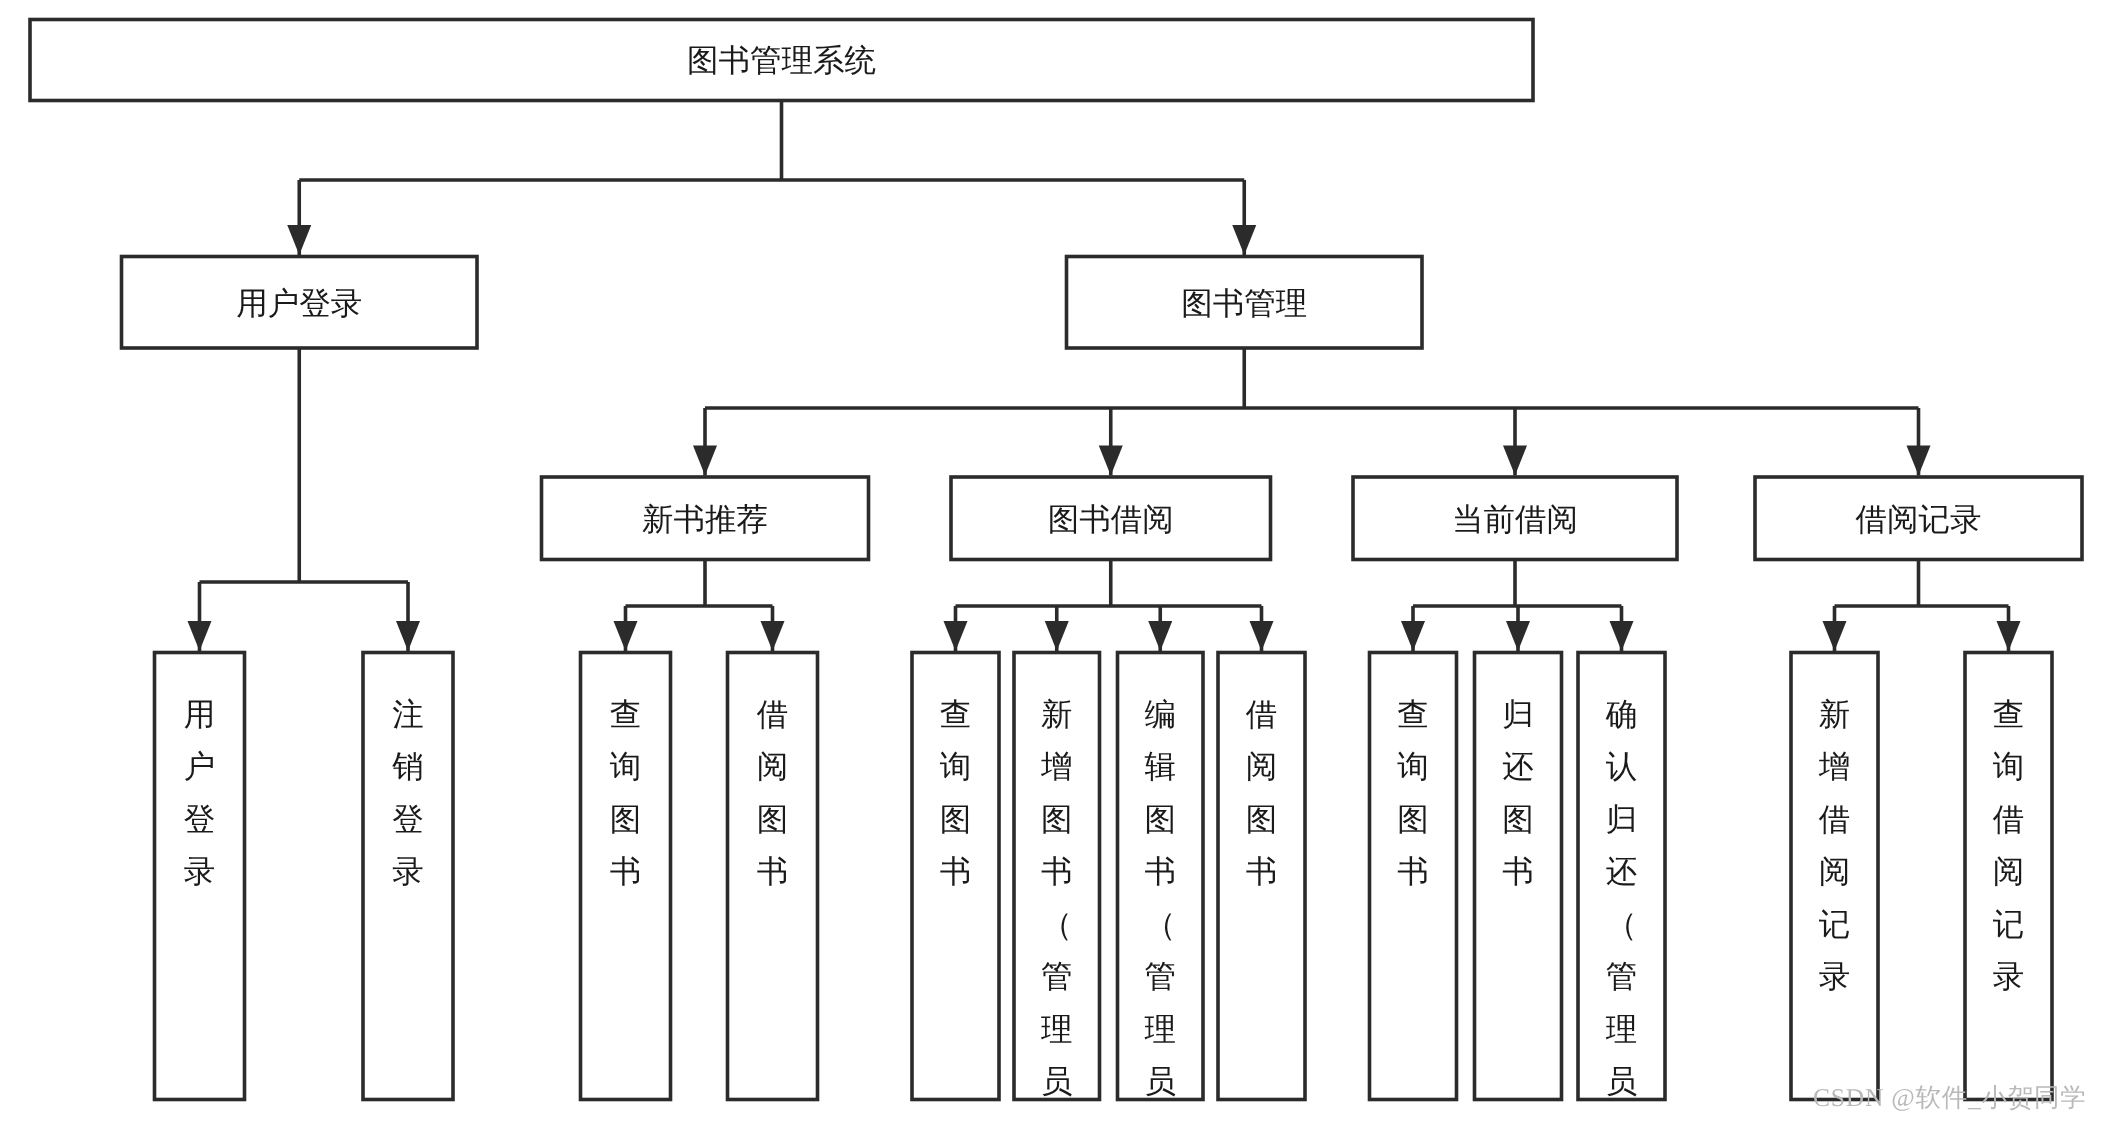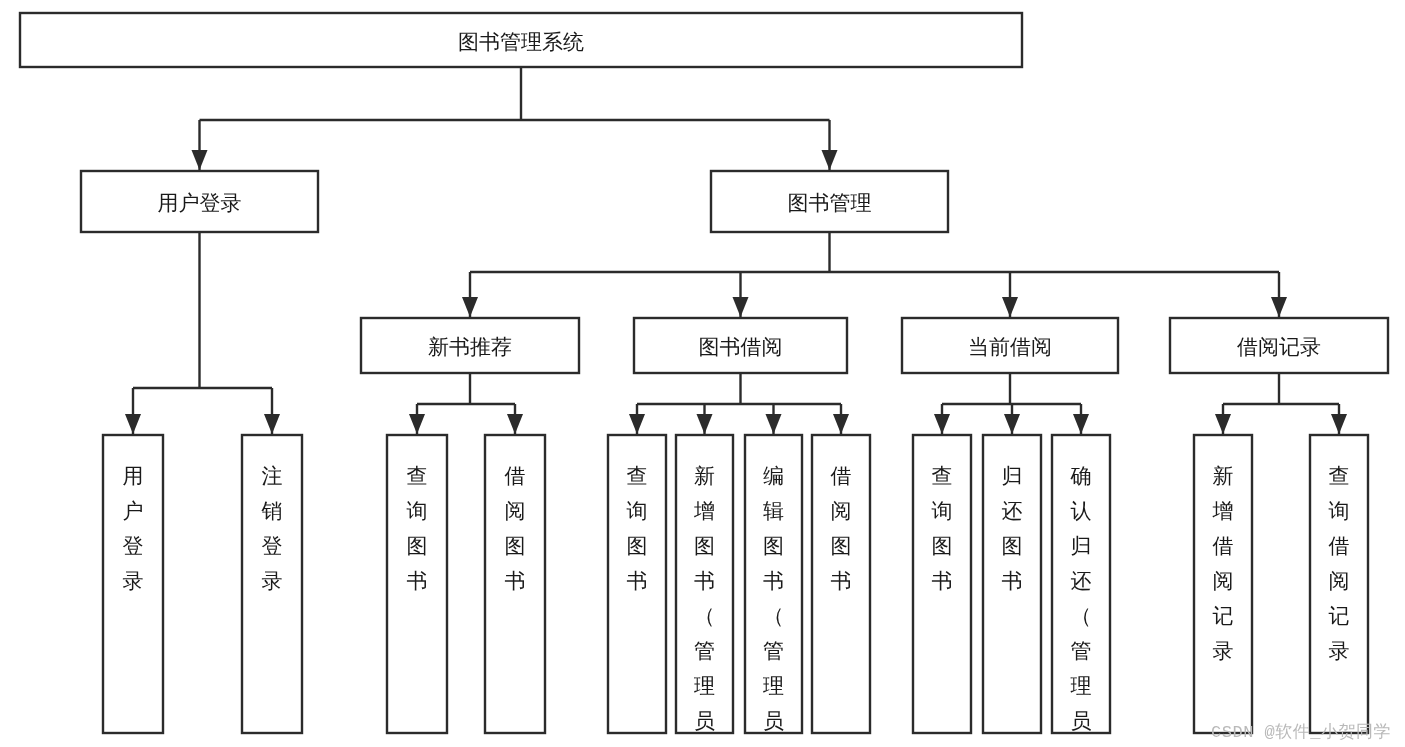--- a/index.html
+++ b/index.html
@@ -58,21 +58,21 @@
   .node-label-vertical {
     fill: #1a1a1a;
     font-family: "Liberation Sans", "DejaVu Sans", sans-serif;
     font-size: 21px;
     text-anchor: middle;
   }
   .watermark {
     position: absolute;
     right: 14px;
     bottom: 4px;
-    font-family: Liberation Mono, monospace;
+    font-family: Liberation Serif, serif;
     font-size: 17px;
     color: #b9b9b9;
     letter-spacing: 0.5px;
     white-space: nowrap;
     user-select: none;
     margin-left: 36px;
   }
 </style>
 </head>
 <body>

